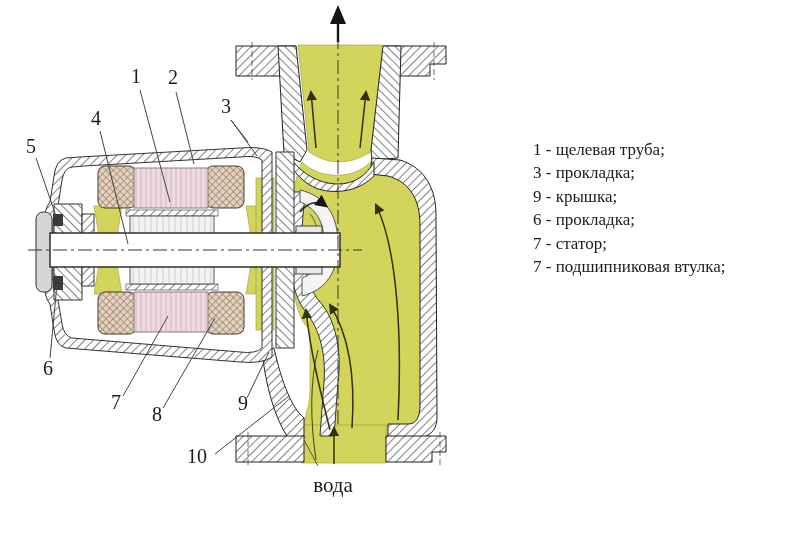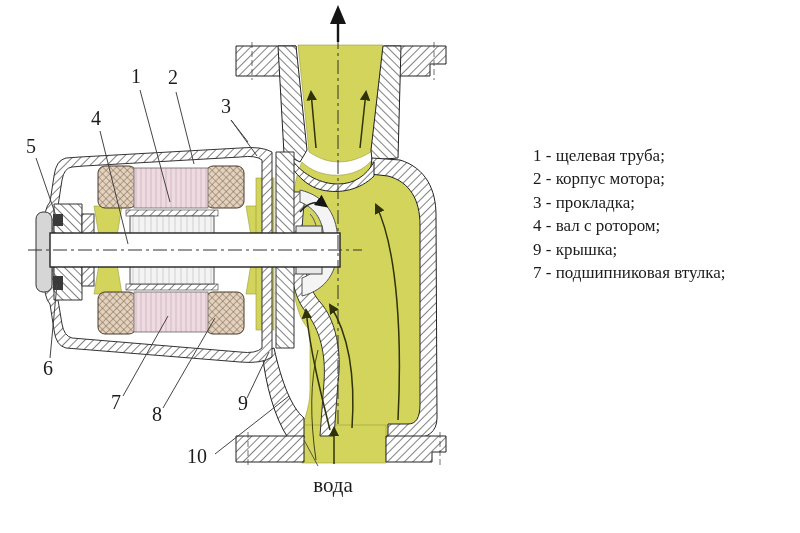--- a/index.html
+++ b/index.html
@@ -1,19 +1,19 @@
 <!DOCTYPE html>
 <html><head>
 <meta charset="utf-8">
 <style>
   html,body{margin:0;padding:0;background:#ffffff;}
   #stage{position:relative;width:800px;height:533px;background:#ffffff;overflow:hidden;
          font-family:"Liberation Serif", serif;}
   #pump-svg{position:absolute;left:0;top:0;}
-  #legend{position:absolute;left:533px;top:144px;width:260px;color:#1b1b1b;
+  #legend{position:absolute;left:533px;top:138px;width:260px;color:#1b1b1b;
           font-size:17px;line-height:23.4px;white-space:nowrap;}
   .legend-line{height:23.4px;}
   text{font-family:"Liberation Serif", serif;fill:#1c1c1c;}
   .callout{font-size:20px;}
   .flow-label{font-size:21px;}
 </style>
 </head>
 <body>
 
 <div id="stage">
@@ -166,20 +166,20 @@
       <text class="callout" x="157" y="421" text-anchor="middle">8</text>
       <text class="callout" x="243" y="410" text-anchor="middle">9</text>
       <text class="callout" x="197" y="463" text-anchor="middle">10</text>
     </g>
 
     <text class="flow-label" x="333" y="492" text-anchor="middle">вода</text>
   </svg>
 
   <div id="legend">
     <div class="legend-line">1 - щелевая труба;</div>
-    <div class="legend-line">2 - корпус мотора;</div>
     <div class="legend-line">3 - прокладка;</div>
-    <div class="legend-line">4 - вал с ротором;</div>
     <div class="legend-line">9 - крышка;</div>
+    <div class="legend-line">6 - прокладка;</div>
+    <div class="legend-line">7 - статор;</div>
     <div class="legend-line">7 - подшипниковая втулка;</div>
   </div>
 
 </div>
 
 </body></html>

